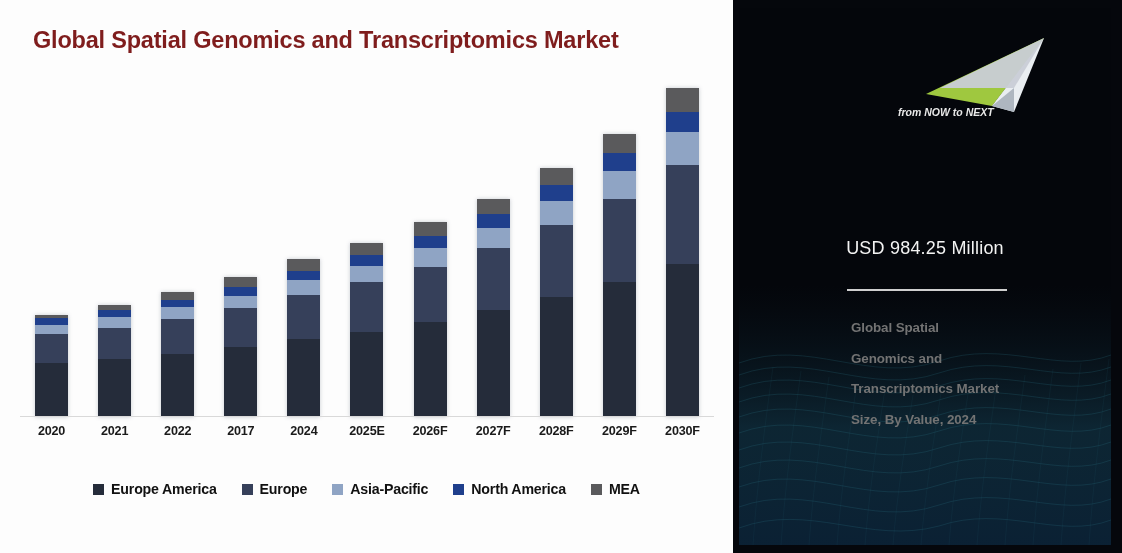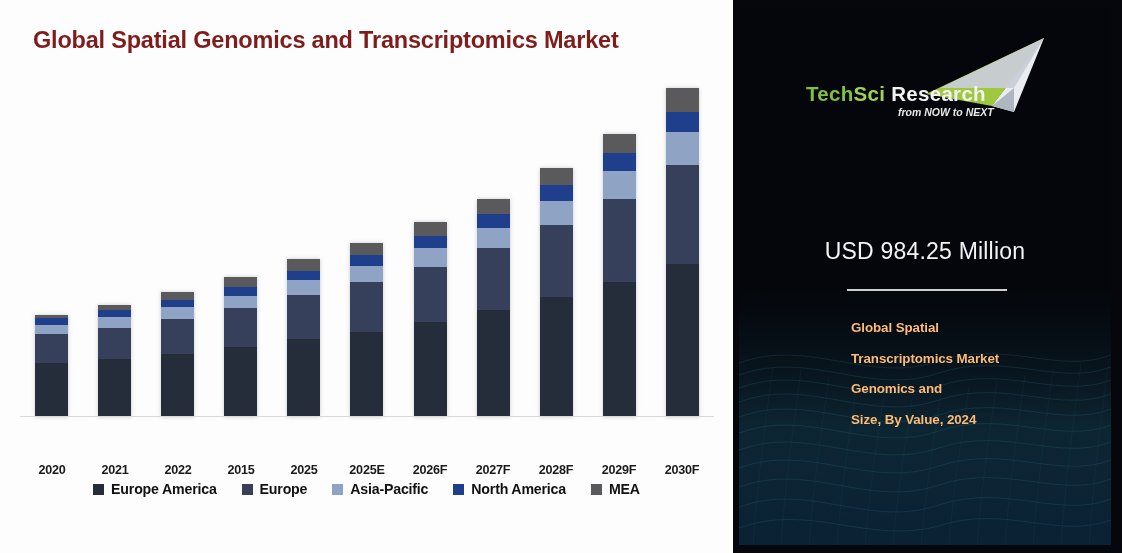--- a/index.html
+++ b/index.html
@@ -80,22 +80,21 @@
     box-shadow: 0 0 4px rgba(80,90,110,0.30);
   }
   .seg { width: 100%; display: block; }
 
   
   .xlabels {
     position: absolute;
     left: 20px; top: 424px;
     width: 694px;
     display: flex;
-    justify-content: center;
-    margin-top: 39px;
+    justify-content: space-between;
   }
   .xlabel {
     width: 63px;
     text-align: center;
     font-size: 12.6px;
     font-weight: 700;
     color: #1a1a1a;
     letter-spacing: -0.2px;
   }
 
@@ -175,40 +174,40 @@
     white-space: nowrap;
     text-align: right;
   }
   .logo-arrow { position: absolute; left: 118px; top: -2px; }
 
   .metric {
     position: absolute;
     left: 0; top: 230px;
     width: 372px;
     text-align: center;
-    font-size: 23px;
+    font-size: 18px;
     font-weight: 400;
     color: #f3f3f3;
     letter-spacing: 0.2px;
   }
   .divider {
     position: absolute;
     left: 108px; top: 281px;
     width: 160px; height: 1.6px;
     background: #cfcfcf;
   }
   .desc {
     position: absolute;
     left: 112px; top: 305px;
     width: 250px;
   }
   .desc-line {
     font-size: 13.4px;
     font-weight: 700;
-    color: #fdba74;
+    color: #737373;
     line-height: 30.5px;
     letter-spacing: -0.1px;
     white-space: nowrap;
   }
 </style>
 </head>
 <body>
 
 <div id="root">
 
@@ -320,22 +319,22 @@
           </div>
         </div>
     </div>
 
     <div class="axis-line"></div>
 
     <div class="xlabels" id="xlabels">
         <div class="xlabel">2020</div>
         <div class="xlabel">2021</div>
         <div class="xlabel">2022</div>
-        <div class="xlabel">2015</div>
-        <div class="xlabel">2025</div>
+        <div class="xlabel">2017</div>
+        <div class="xlabel">2024</div>
         <div class="xlabel">2025E</div>
         <div class="xlabel">2026F</div>
         <div class="xlabel">2027F</div>
         <div class="xlabel">2028F</div>
         <div class="xlabel">2029F</div>
         <div class="xlabel">2030F</div>
       </div>
 
     <div class="legend" id="legend">
         <div class="legend-item">
@@ -405,32 +404,29 @@
 
       <div class="logo-wrap">
         <div class="logo">
           <svg class="logo-arrow" width="128" height="78" viewBox="0 0 128 78">
             <polygon points="126,2 74,70 96,52" fill="#a9d04a"></polygon>
             <polygon points="126,2 8,58 74,70" fill="#9fc83f"></polygon>
             <polygon points="126,2 74,70 96,76" fill="#e9edf1"></polygon>
             <polygon points="126,2 22,52 96,52" fill="#c9ced6" opacity="0.95"></polygon>
             <polygon points="96,52 74,70 96,76" fill="#aeb6c0"></polygon>
           </svg>
-          <div class="logo-text">
-            <span class="logo-tech">Tech</span><span class="logo-sci">Sci</span>&nbsp;<span class="logo-res">Research</span>
-          </div>
           <div class="logo-tag">from NOW to NEXT</div>
         </div>
       </div>
 
       <div class="metric">USD 984.25 Million</div>
 
       <div class="divider"></div>
 
       <div class="desc" id="desc">
           <div class="desc-line">Global Spatial</div>
+          <div class="desc-line">Genomics and</div>
           <div class="desc-line">Transcriptomics Market</div>
-          <div class="desc-line">Genomics and</div>
           <div class="desc-line">Size, By Value, 2024</div>
         </div>
     </div>
   </div>
 </div>
 
 </body></html>

